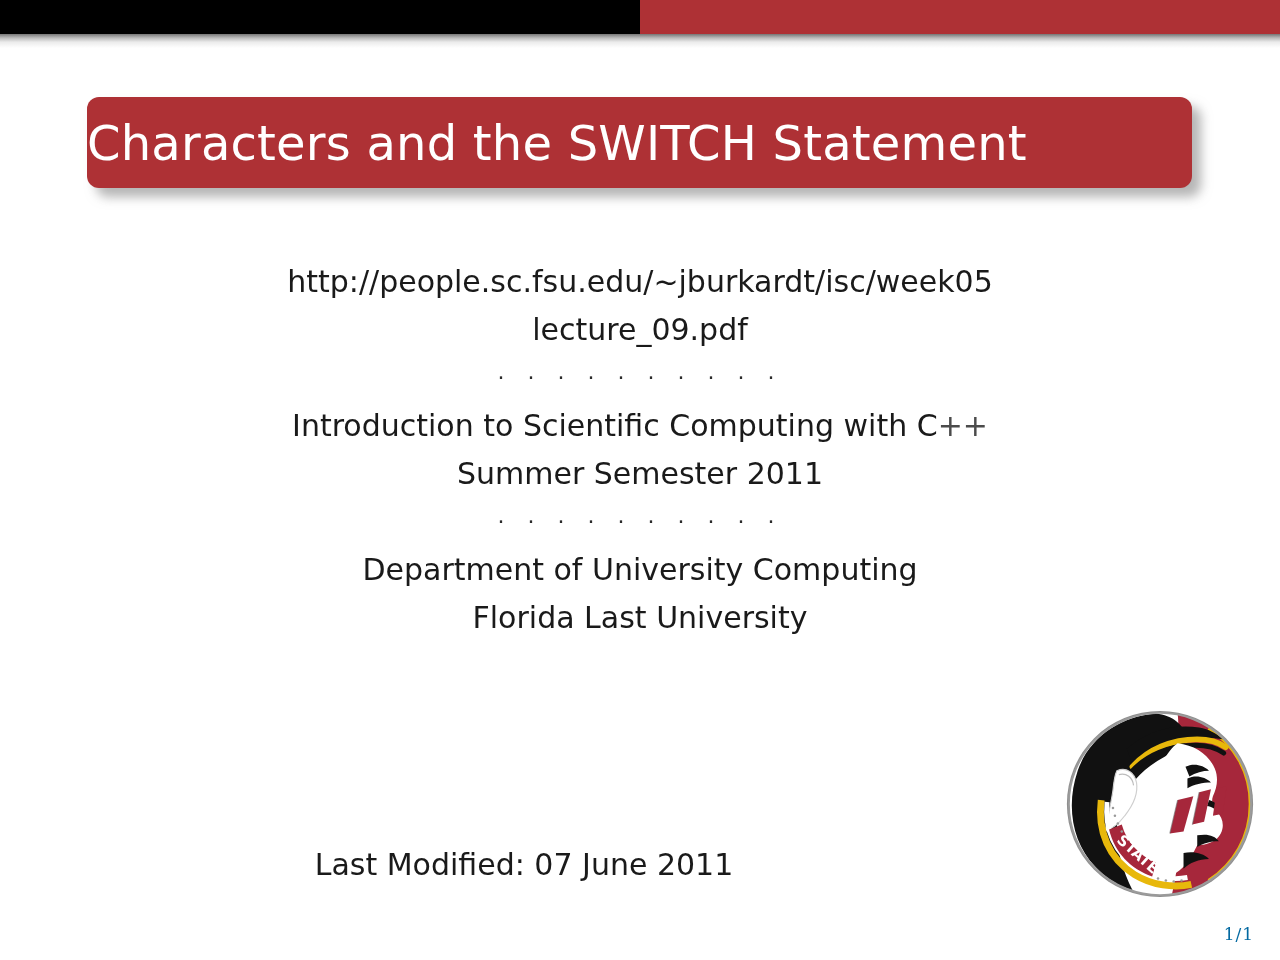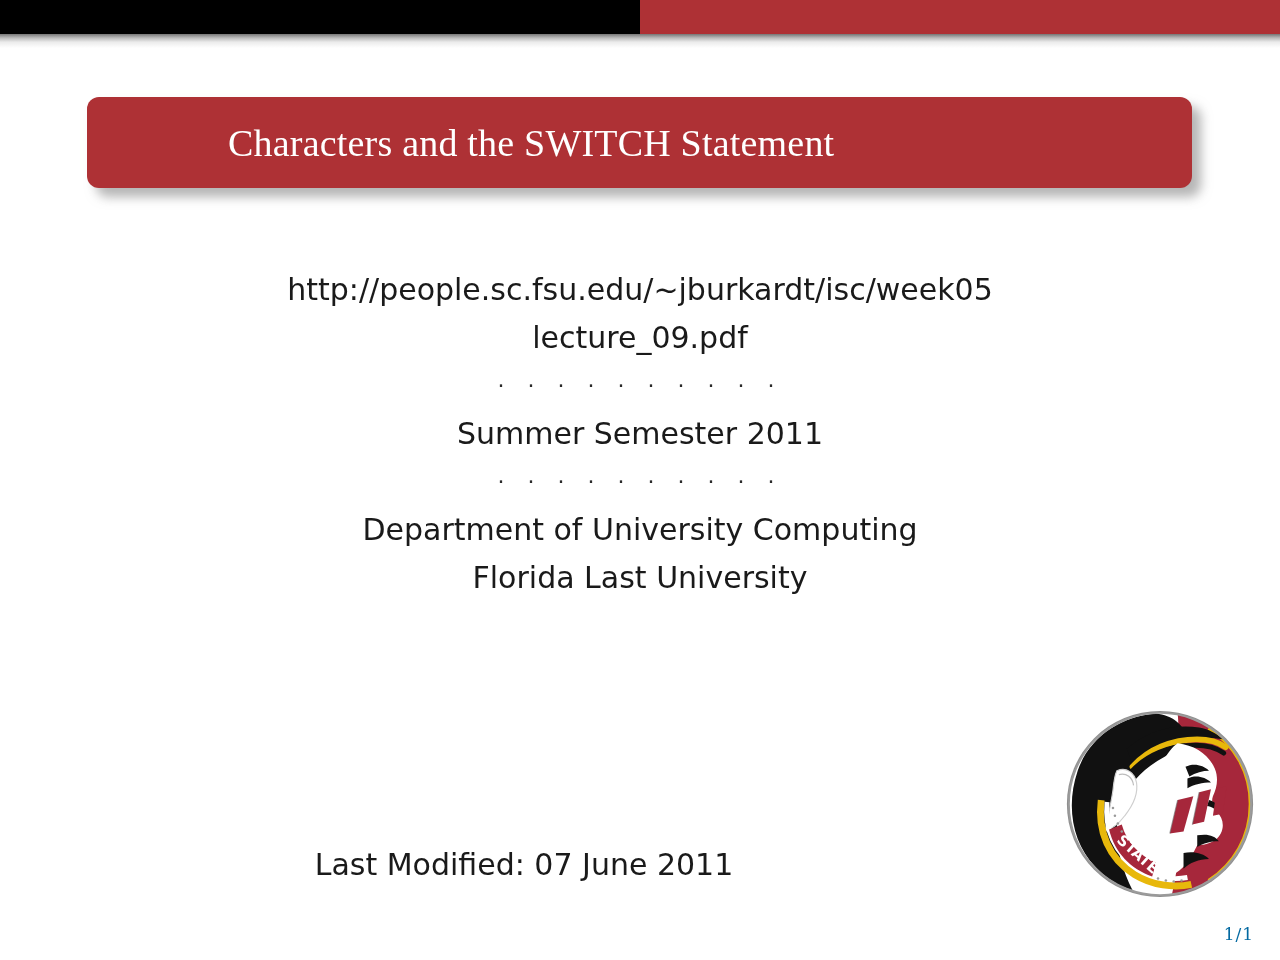--- a/index.html
+++ b/index.html
@@ -43,35 +43,32 @@
     left: 87px; top: 97px;
     width: 1105px; height: 91px;
     background: #AE3135;
     border-radius: 12px;
     box-shadow: 9px 9px 11px rgba(120,120,120,0.55);
     display: flex;
     align-items: center;
   }
   #title-text {
     color: #ffffff;
-    font-size: 38px;
+    font-size: 48px;
     line-height: 1;
     letter-spacing: 0.2px;
-    padding-left: 141px;
     white-space: nowrap;
-    font-family: Liberation Serif, serif;
   }
 
   
   #body-block {
     position: absolute;
     left: 0; top: 258px;
     width: 1280px;
     text-align: center;
-    margin-top: 8px;
   }
   .line {
     font-size: 30px;
     line-height: 48px;
     white-space: nowrap;
     color: #1a1a1a;
   }
   .math-plus { color: #4b4b4b; font-weight: 400; }
 
   .sep {
@@ -132,20 +129,21 @@
 
 <div id="body-block">
 
   <div class="line">http://people.sc.fsu.edu/~jburkardt/isc/week05</div>
   <div class="line">lecture_09.pdf</div>
 
   <div class="sep">
     <span class="dots">. . . . . . . . . .</span>
   </div>
 
+  <div class="line"><span>Introduction to Scientific Computing with C</span><span class="math-plus">++</span></div>
   <div class="line">Summer Semester 2011</div>
 
   <div class="sep">
     <span class="dots">. . . . . . . . . .</span>
   </div>
 
   <div class="line">Department of University Computing</div>
   <div class="line">Florida Last University</div>
 
 </div>

